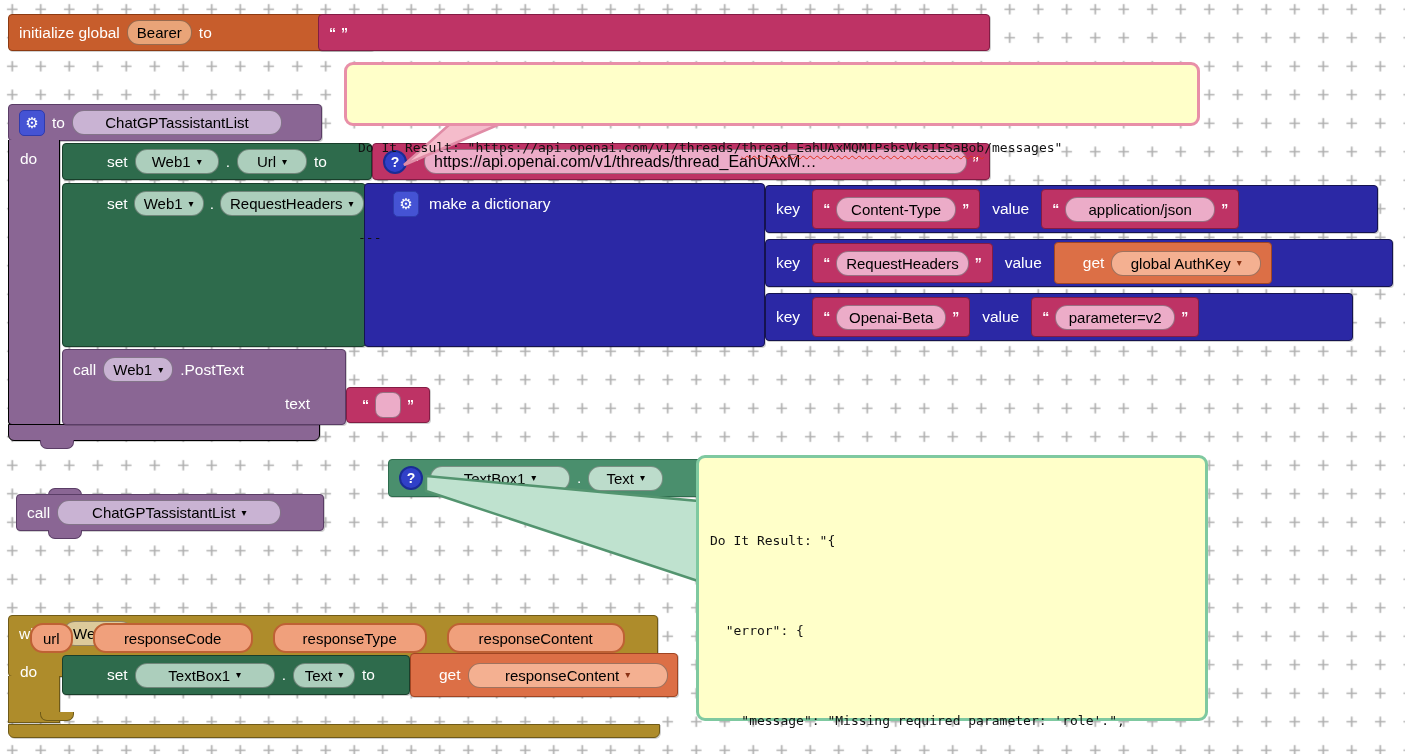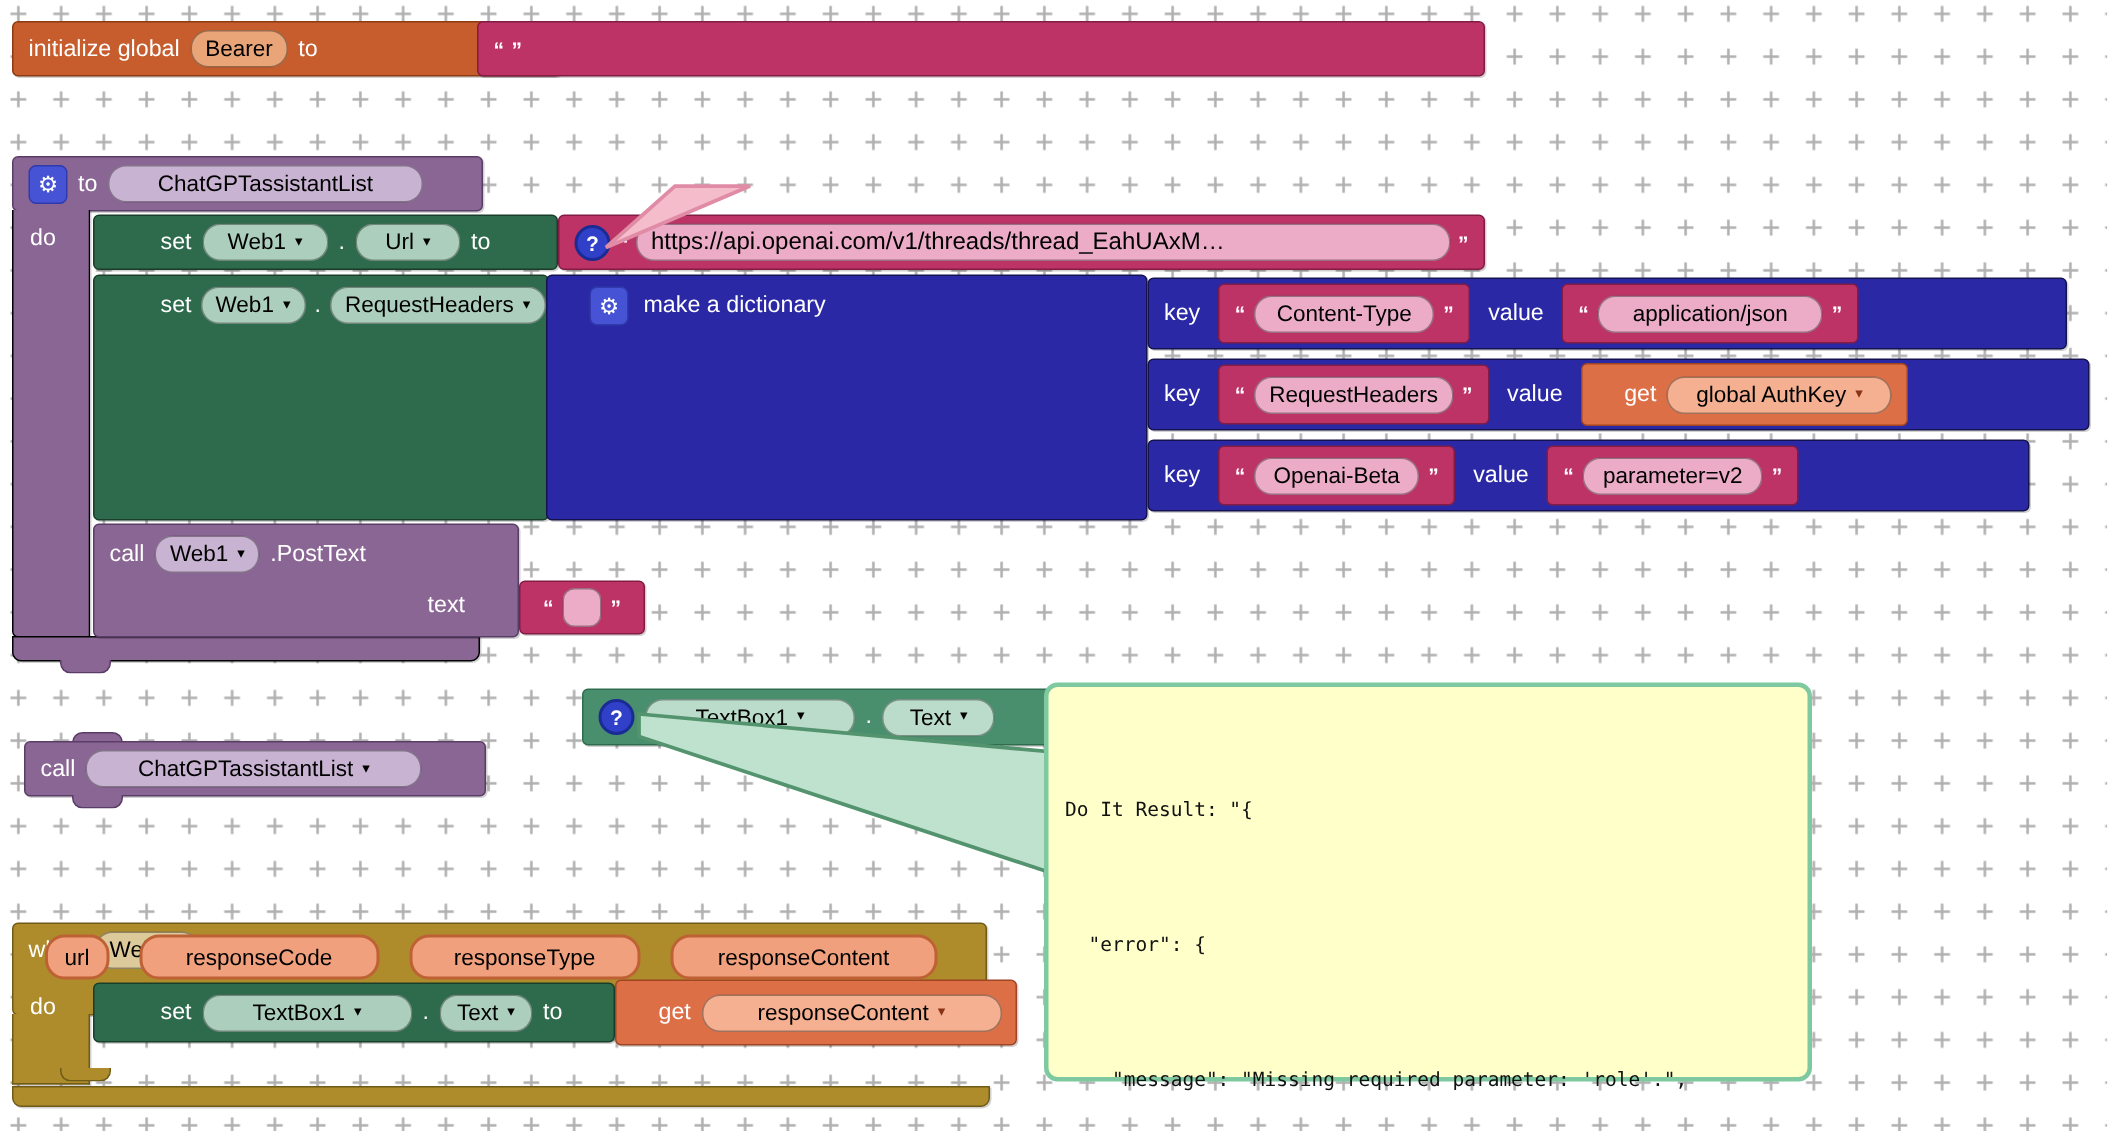--- a/index.html
+++ b/index.html
@@ -246,20 +246,24 @@
     </span>
   </div>
   <div class="bar gold" style="left:8px;top:699px;width:652px;height:14px;border-radius:0 0 6px 6px;background:#ae8c2b;border-color:#6f5a18;"></div>
   <div class="bump" style="left:40px;top:712px;background:#ae8c2b;border:1px solid #6f5a18;border-top:none;"></div>
 
   <svg class="overlay" width="1405" height="754" style="z-index:4;">
     <polygon points="450,124 500,124 404,165" fill="#f5bccb" stroke="#e08ca6" stroke-width="2.5"></polygon>
     <polygon points="426,476 698,501 698,581 426,491" fill="#bfe2cf" stroke="#53946f" stroke-width="2.5"></polygon>
   </svg>
 
+  <div class="tip" style="left:344px;top:62px;width:856px;height:64px;border-color:#e88fa8;z-index:5;">
+    <div><span>Do It Result: "https://api.openai.com/v1/threads/</span><span class="mark">thread_EahUAxMQMIPsbsVksIESaBob</span><span>/messages"</span></div>
+    <div>---</div>
+  </div>
 
   <div class="tip" style="left:696px;top:455px;width:512px;height:266px;border-color:#7fc9a0;z-index:5;">
     <div><span>Do It Result: "{</span></div>
     <div><span>  "error": {</span></div>
     <div><span>    "message": "Missing required parameter: 'role'.",</span></div>
     
     
     
     
     

